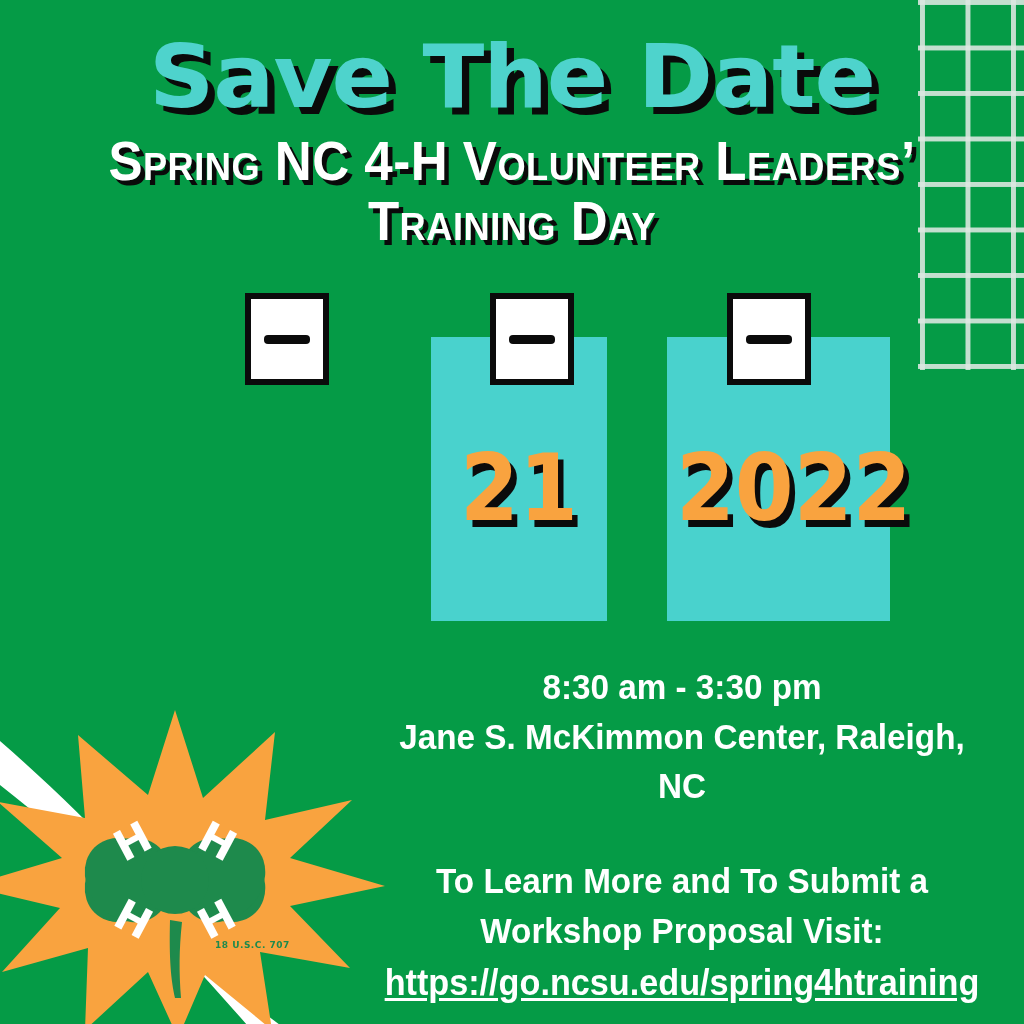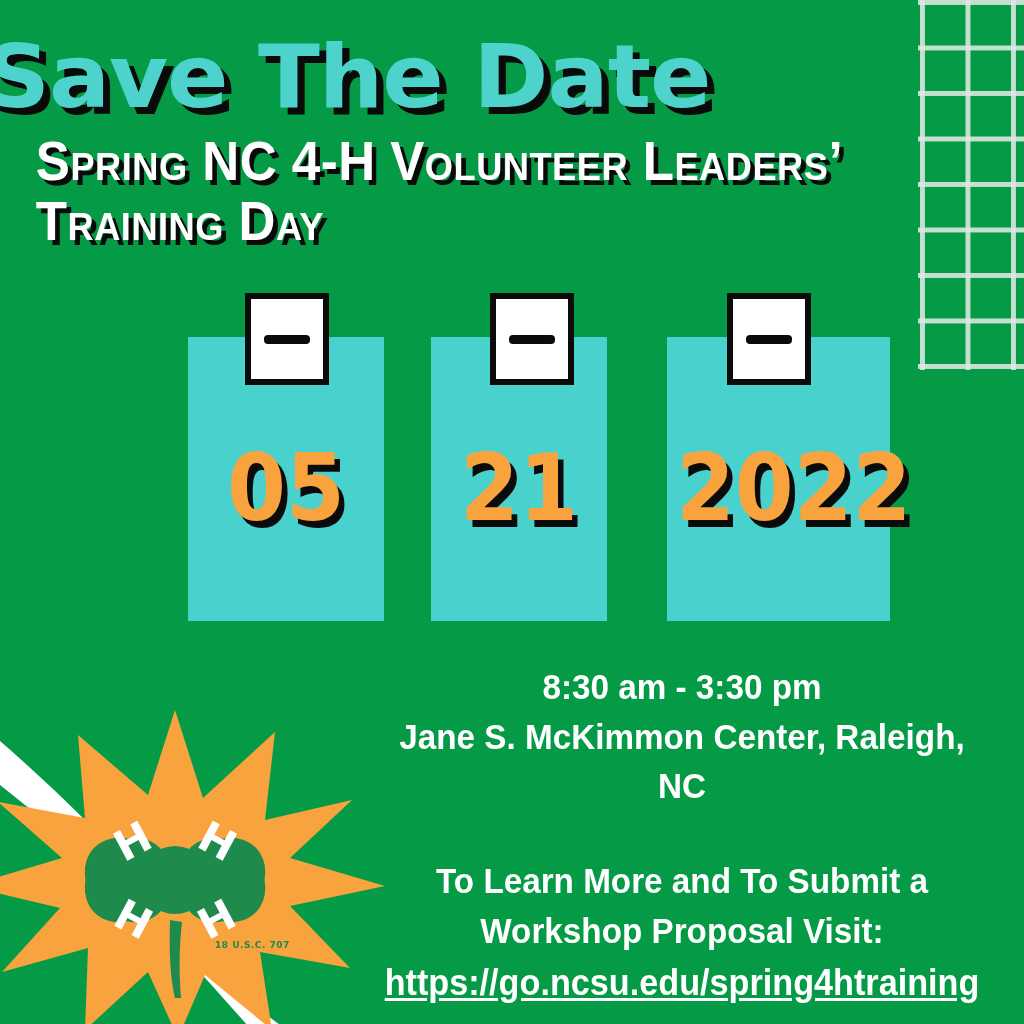--- a/index.html
+++ b/index.html
@@ -35,21 +35,21 @@
     background-position: 2px 0px, 0px 2px;
     background-repeat: repeat, repeat;
   }
 
   
   .headline-block {
     position: absolute;
     top: 0;
     left: 0;
     width: 1024px;
-    text-align: left;
+    text-align: center;
   }
   .title-main {
     margin: 0;
     padding-top: 34px;
     font-family: "DejaVu Sans", sans-serif;
     font-weight: bold;
     font-size: 88px;
     line-height: 0.98;
     letter-spacing: -1px;
     color: #4ed3cc;
@@ -183,23 +183,20 @@
   <div class="headline-block">
     <div class="title-main">Save The Date</div>
     <div class="title-sub">
       <span class="line">Spring NC 4-H Volunteer</span>
       <span class="line">Leaders’ Training Day</span>
     </div>
   </div>
 
   <div class="date-cards">
 
-    <div class="date-card c0">
-      <div class="card-value">05</div>
-    </div>
     <div class="date-card c1">
       <div class="card-value">21</div>
     </div>
     <div class="date-card c2">
       <div class="card-value">2022</div>
     </div>
 
     <div class="card-clip k0">
       <div class="clip-bar"></div>
     </div>

